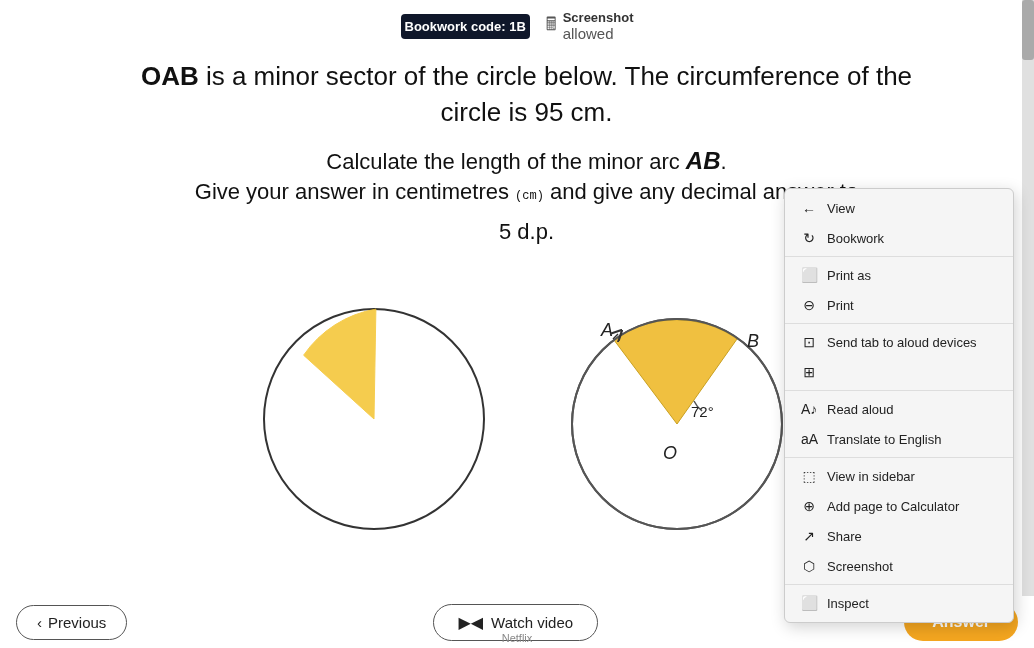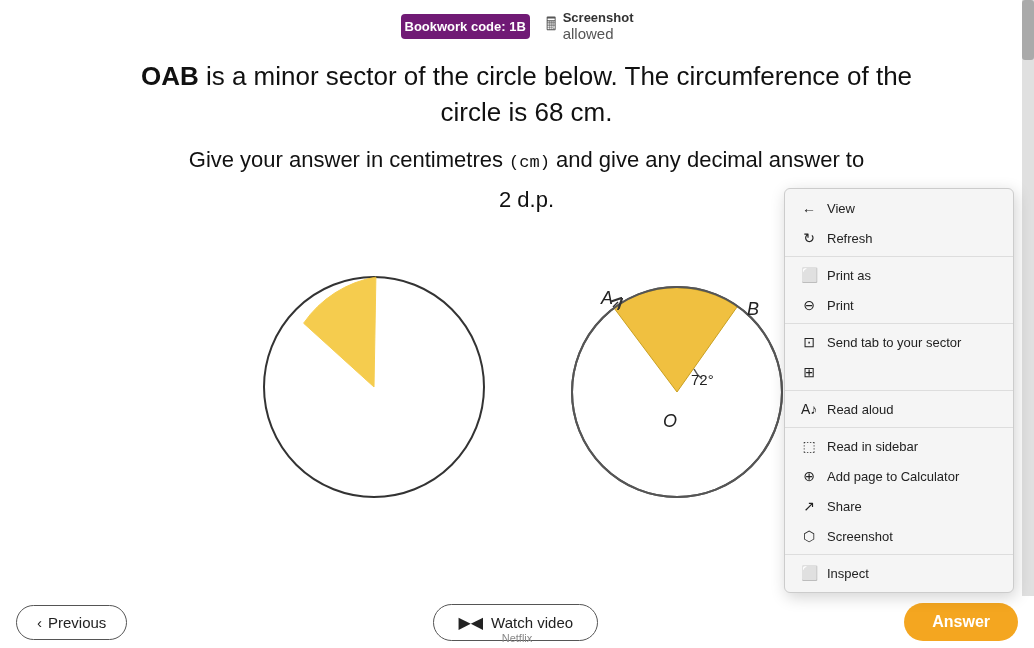--- a/index.html
+++ b/index.html
@@ -14,21 +14,21 @@
 
     
     .top-bar {
       display: flex;
       justify-content: center;
       align-items: center;
       padding: 10px 0 6px 0;
       gap: 16px;
     }
     .bookwork-badge {
-      background: #701a75;
+      background: #0f172a;
       color: #fff;
       font-size: 13px;
       font-weight: bold;
       padding: 5px 4px;
       border-radius: 4px;
     }
     .calculator-info {
       display: flex;
       align-items: center;
       gap: 6px;
@@ -66,21 +66,21 @@
       font-weight: bold;
       font-size: 24px;
     }
     .decimal-note {
       font-size: 22px;
       color: #111;
       margin-bottom: 14px;
     }
     .decimal-note span.cm-style {
       font-family: 'Courier New', monospace;
-      font-size: 17px;
+      font-size: 12px;
     }
 
     
     .answer-row {
       display: flex;
       align-items: center;
       justify-content: center;
       gap: 8px;
       margin-bottom: 8px;
     }
@@ -224,27 +224,30 @@
     <div>
       <div style="font-size:13px;font-weight:bold;">Screenshot</div>
       <div style="font-size:15px;color:#555;">allowed</div>
     </div>
   </div>
 </div>
 
 <div class="main-content">
   <div class="problem-title">
     <span class="bold">OAB</span><span> is a minor sector of the circle below. The circumference of the</span><br>
-    <span>circle is 68 cm.</span>
-  </div>
-
+    <span>circle is 95 cm.</span>
+  </div>
+
+  <div class="calc-instruction">
+    Calculate the length of the minor arc <span class="arc-ab">AB</span>.
+  </div>
   <div class="decimal-note">
     Give your answer in centimetres <span class="cm-style">(cm)</span> and give any decimal answer to
   </div>
-  <div class="decimal-note">2 d.p.</div>
+  <div class="decimal-note">5 d.p.</div>
 
   <div style="display:flex;align-items:flex-start;justify-content:center;gap:0;position:relative;">
 
     <div style="position:relative;">
       
       <div class="answer-row" style="position:absolute;top:10px;right:-110px;z-index:10;">
         <div class="answer-input-box"></div>
         <span class="answer-unit">cm</span>
       </div>
 
@@ -291,48 +294,52 @@
   </div>
 </div>
 
 <div class="context-menu">
   <div class="context-menu-item">
     <span class="context-menu-icon">←</span>
     <span>View</span>
   </div>
   <div class="context-menu-item">
     <span class="context-menu-icon">↻</span>
-    <span>Refresh</span>
+    <span>Bookwork</span>
   </div>
   <div class="context-menu-separator"></div>
   <div class="context-menu-item">
     <span class="context-menu-icon">⬜</span>
     <span>Print as</span>
   </div>
   <div class="context-menu-item">
     <span class="context-menu-icon">⊖</span>
     <span>Print</span>
   </div>
   <div class="context-menu-separator"></div>
   <div class="context-menu-item">
     <span class="context-menu-icon">⊡</span>
-    <span>Send tab to your sector</span>
+    <span>Send tab to aloud devices</span>
   </div>
   <div class="context-menu-item">
     <span class="context-menu-icon">⊞</span>
   </div>
   <div class="context-menu-separator"></div>
   <div class="context-menu-item">
     <span class="context-menu-icon">A♪</span>
     <span>Read aloud</span>
   </div>
+  <div class="context-menu-item">
+    <span class="context-menu-icon">aA</span>
+    <span>Translate to English</span>
+  </div>
   <div class="context-menu-separator"></div>
   <div class="context-menu-item">
     <span class="context-menu-icon">⬚</span>
-    <span>Read in sidebar</span>
+    <span>View in sidebar</span>
   </div>
   <div class="context-menu-item">
     <span class="context-menu-icon">⊕</span>
     <span>Add page to Calculator</span>
   </div>
   <div class="context-menu-item">
     <span class="context-menu-icon">↗</span>
     <span>Share</span>
   </div>
   <div class="context-menu-item">

